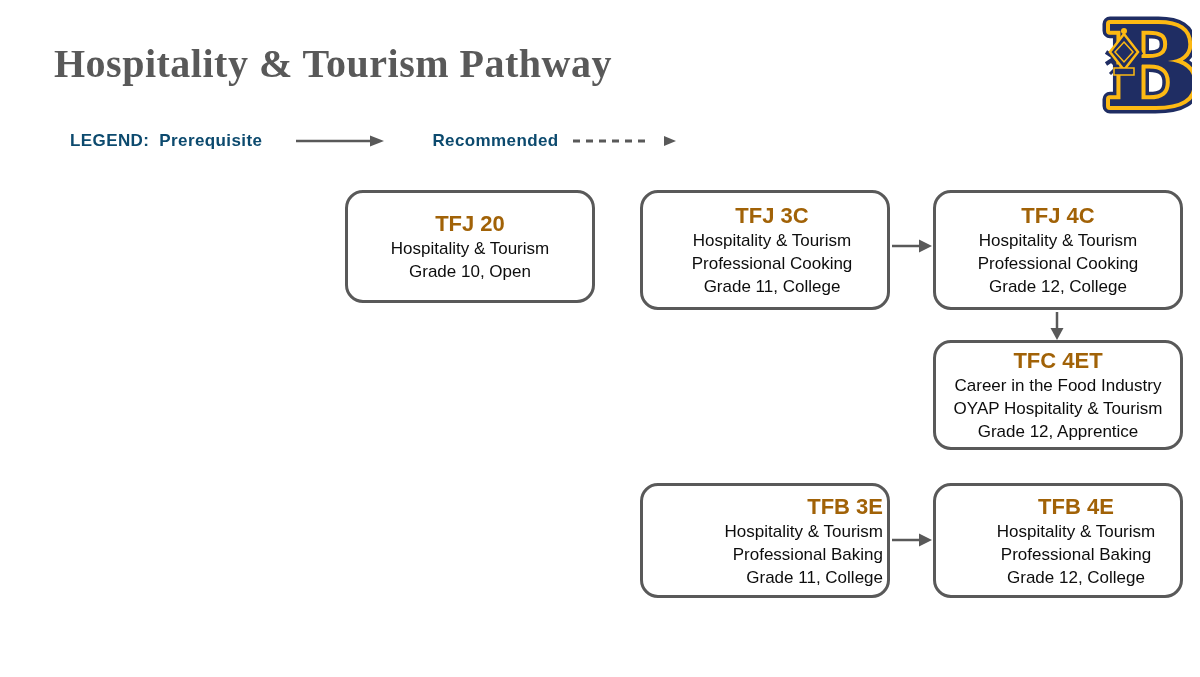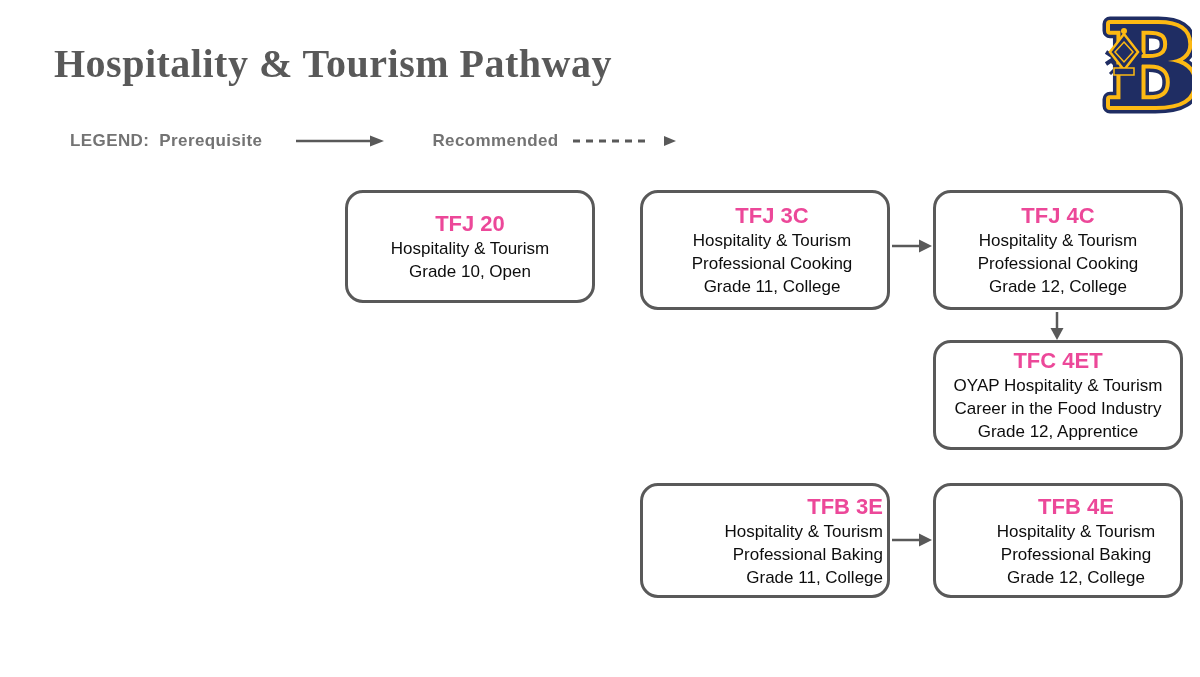--- a/index.html
+++ b/index.html
@@ -11,36 +11,36 @@
   .page-title {
     position: absolute; left: 54px; top: 40px;
     font-family: "Liberation Serif", "DejaVu Serif", serif;
     font-weight: bold; font-size: 40px; color: #595959;
     letter-spacing: 0.5px; white-space: nowrap;
   }
 
   .legend {
     position: absolute; left: 70px; top: 131px;
     display: flex; align-items: center; white-space: nowrap;
-    color: #737373; font-weight: bold; font-size: 17px; letter-spacing: 0.4px;
+    color: #0c4a6e; font-weight: bold; font-size: 17px; letter-spacing: 0.4px;
   }
   .legend .lg-label { margin-right: 10px; }
   .legend .lg-pre { margin-right: 32px; }
   .legend .lg-arrow-solid { margin-right: 46px; }
   .legend .lg-rec { margin-right: 12px; }
 
   .logo { position: absolute; left: 1100px; top: 12px; width: 92px; height: 102px; }
 
   .course-box {
     position: absolute; background: #ffffff;
     border: 3px solid #595959; border-radius: 18px;
     display: flex; flex-direction: column; justify-content: center; align-items: center;
     text-align: center; padding: 2px 4px;
   }
-  .course-code { font-size: 22px; font-weight: bold; color: #ec4899; line-height: 27px; }
+  .course-code { font-size: 22px; font-weight: bold; color: #a16207; line-height: 27px; }
   .course-line { font-size: 17px; color: #0d0d0d; line-height: 23px; }
 
   .overlay { position: absolute; left: 0; top: 0; pointer-events: none; }
 </style>
 </head>
 <body>
 
 <div class="canvas">
 
   <div class="page-title">Hospitality &amp; Tourism Pathway</div>
@@ -90,22 +90,22 @@
 
   <div class="course-box" style="left:933px; top:190px; width:250px; height:120px;">
     <div class="course-code">TFJ 4C</div>
     <div class="course-line">Hospitality &amp; Tourism</div>
     <div class="course-line">Professional Cooking</div>
     <div class="course-line">Grade 12, College</div>
   </div>
 
   <div class="course-box" style="left:933px; top:340px; width:250px; height:110px;">
     <div class="course-code">TFC 4ET</div>
+    <div class="course-line">Career in the Food Industry</div>
     <div class="course-line">OYAP Hospitality &amp; Tourism</div>
-    <div class="course-line">Career in the Food Industry</div>
     <div class="course-line">Grade 12, Apprentice</div>
   </div>
 
   <div class="course-box" style="left:640px; top:483px; width:250px; height:115px;align-items:flex-end;">
     <div class="course-code">TFB 3E</div>
     <div class="course-line">Hospitality &amp; Tourism</div>
     <div class="course-line">Professional Baking</div>
     <div class="course-line">Grade 11, College</div>
   </div>
 

